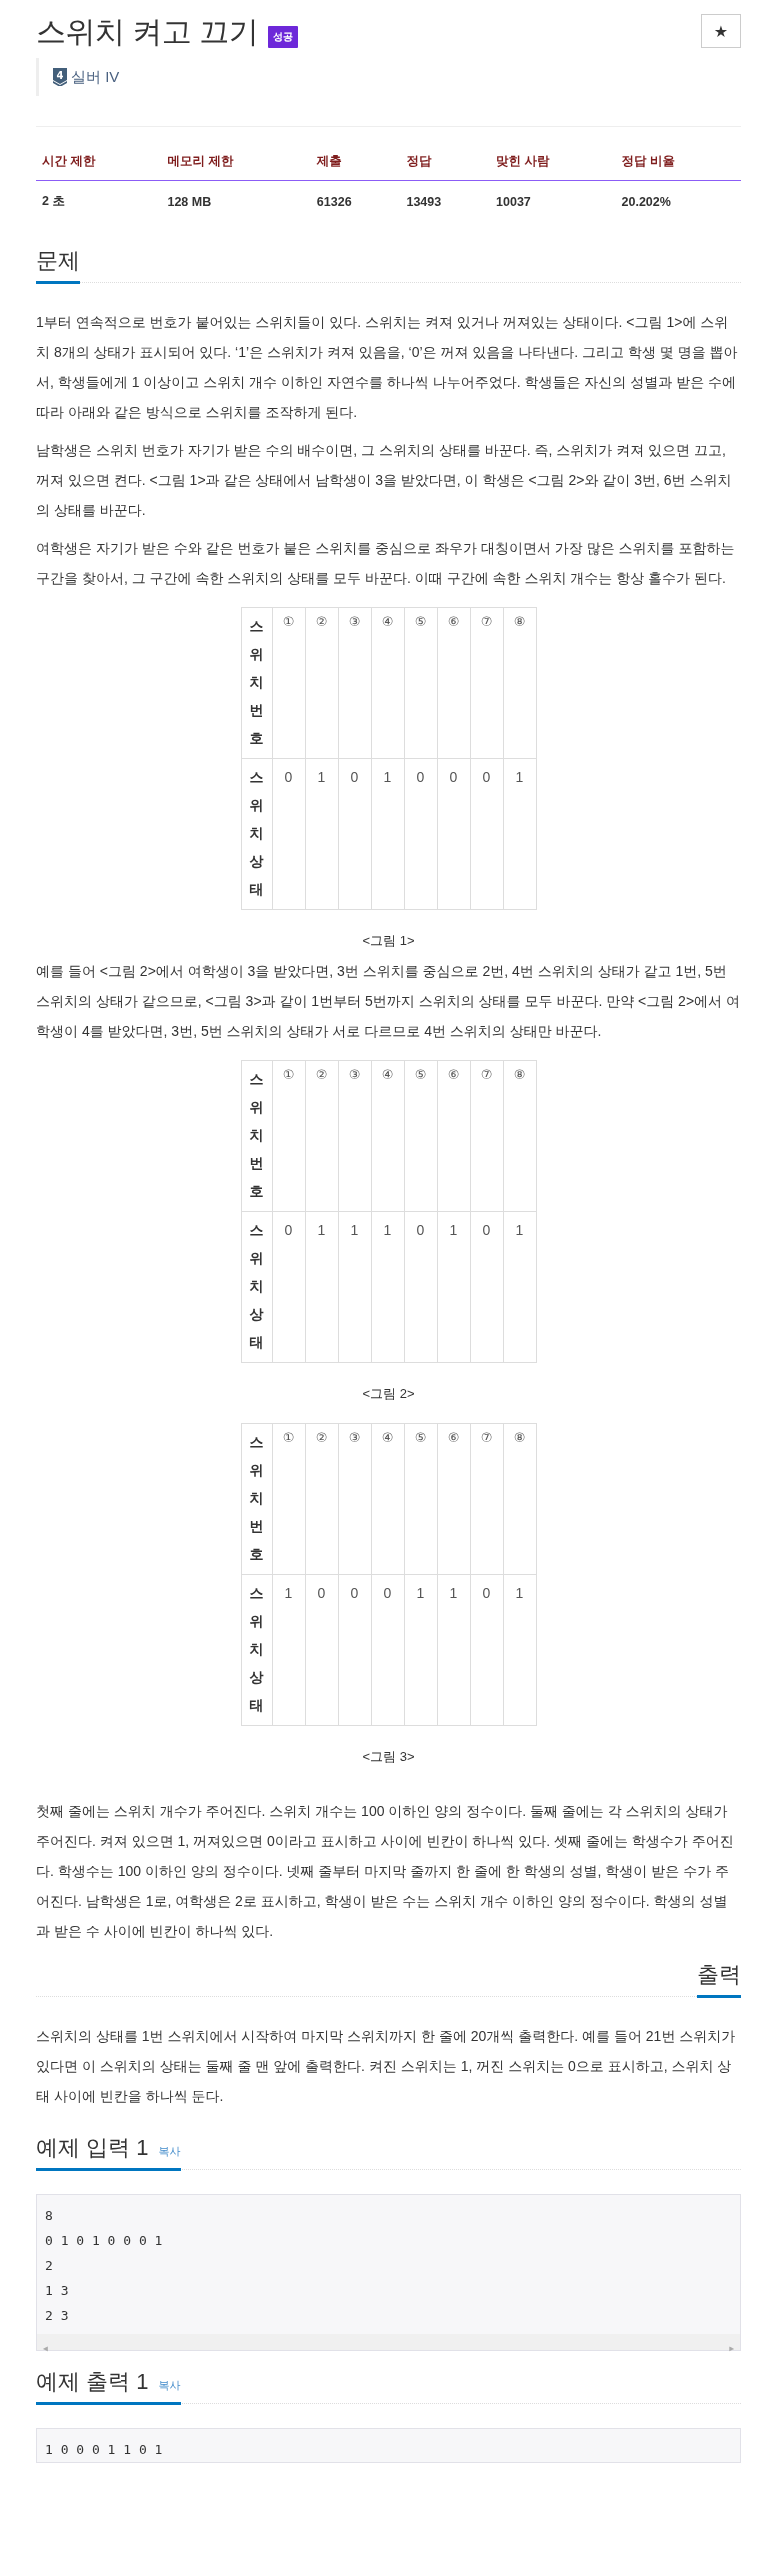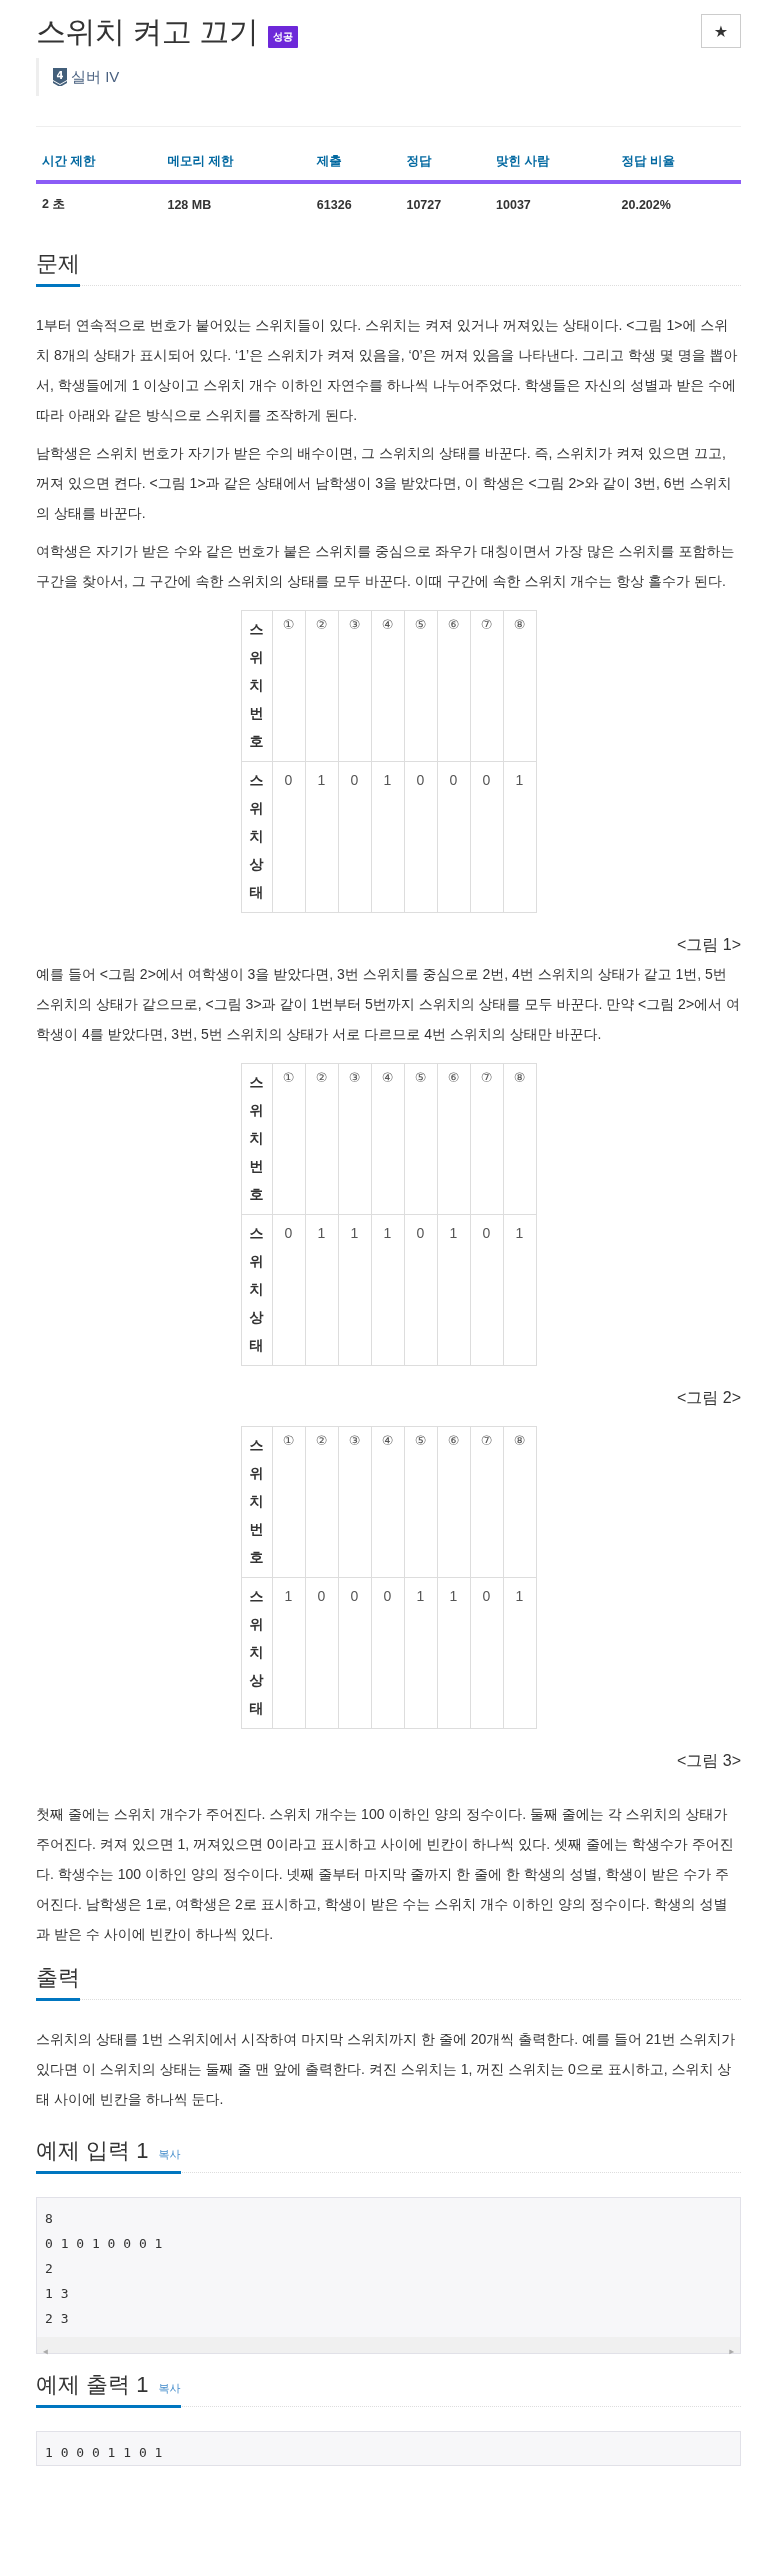--- a/index.html
+++ b/index.html
@@ -77,22 +77,22 @@
     table.info {
       width: 100%;
       border-collapse: collapse;
       margin-top: 26px;
       font-size: 12.5px;
     }
     table.info th {
       text-align: left;
       font-weight: bold;
       padding: 0 6px 10px 6px;
-      border-bottom: 4px solid #8b5cf6;
-      color: #0369a1;
+      border-bottom: 1px solid #8b5cf6;
+      color: #7f1d1d;
     }
     table.info td {
       padding: 12px 6px 8px 6px;
       color: #333;
       font-weight: bold;
     }
 
     .section-head {
       margin-top: 28px;
       position: relative;
@@ -152,24 +152,24 @@
       width: 31px;
       font-weight: bold;
       color: #333;
       line-height: 28px;
       padding-top: 4px;
     }
     table.fig td.rowhead span { display: block; }
     table.fig td.num { font-size: 13px; color: #555; }
     table.fig td.val { color: #555; padding-top: 10px; }
     .fig-caption {
-      text-align: right;
+      text-align: center;
       margin-top: 22px;
       color: #333;
-      font-size: 16px;
+      font-size: 13px;
       font-weight: 300;
       height: 24px;
     }
 
     pre.sample {
       margin: 24px 0 0 0;
       background: #f7f7f9;
       border: 1px solid #e1e1e8;
       font-family: "DejaVu Sans Mono", "Liberation Mono", monospace;
       font-size: 13px;
@@ -227,21 +227,21 @@
         <th>정답</th>
         <th>맞힌 사람</th>
         <th>정답 비율</th>
       </tr>
     </thead>
     <tbody>
       <tr>
         <td>2 초</td>
         <td>128 MB</td>
         <td>61326</td>
-        <td>10727</td>
+        <td>13493</td>
         <td>10037</td>
         <td>20.202%</td>
       </tr>
     </tbody>
   </table>
 
   <div class="section-head">
     <h2>문제</h2>
   </div>
   <div class="body-block">
@@ -376,21 +376,21 @@
         </table>
       <div class="fig-caption">&lt;그림 3&gt;</div>
     </div>
 
   </div>
 
   <div class="body-block">
     <p class="para">첫째 줄에는 스위치 개수가 주어진다. 스위치 개수는 100 이하인 양의 정수이다. 둘째 줄에는 각 스위치의 상태가 주어진다. 켜져 있으면 1, 꺼져있으면 0이라고 표시하고 사이에 빈칸이 하나씩 있다. 셋째 줄에는 학생수가 주어진다. 학생수는 100 이하인 양의 정수이다. 넷째 줄부터 마지막 줄까지 한 줄에 한 학생의 성별, 학생이 받은 수가 주어진다. 남학생은 1로, 여학생은 2로 표시하고, 학생이 받은 수는 스위치 개수 이하인 양의 정수이다. 학생의 성별과 받은 수 사이에 빈칸이 하나씩 있다.</p>
   </div>
 
-  <div class="section-head" style="margin-top:14px;">
+  <div class="section-head" style="margin-top:14px;text-align:right;">
     <h2>출력</h2>
   </div>
   <div class="body-block">
     <p class="para">스위치의 상태를 1번 스위치에서 시작하여 마지막 스위치까지 한 줄에 20개씩 출력한다. 예를 들어 21번 스위치가 있다면 이 스위치의 상태는 둘째 줄 맨 앞에 출력한다. 켜진 스위치는 1, 꺼진 스위치는 0으로 표시하고, 스위치 상태 사이에 빈칸을 하나씩 둔다.</p>
   </div>
 
   <div class="section-head" style="margin-top:22px;">
     <h2><span>예제 입력 1</span> <span class="copy-link">복사</span></h2>
   </div>
   <pre class="sample"><span class="line">8</span><span class="line">0 1 0 1 0 0 0 1</span><span class="line">2</span><span class="line">1 3</span><span class="line">2 3</span><div class="hscroll"><span class="arr-l">◀</span><span class="arr-r">▶</span></div></pre>

